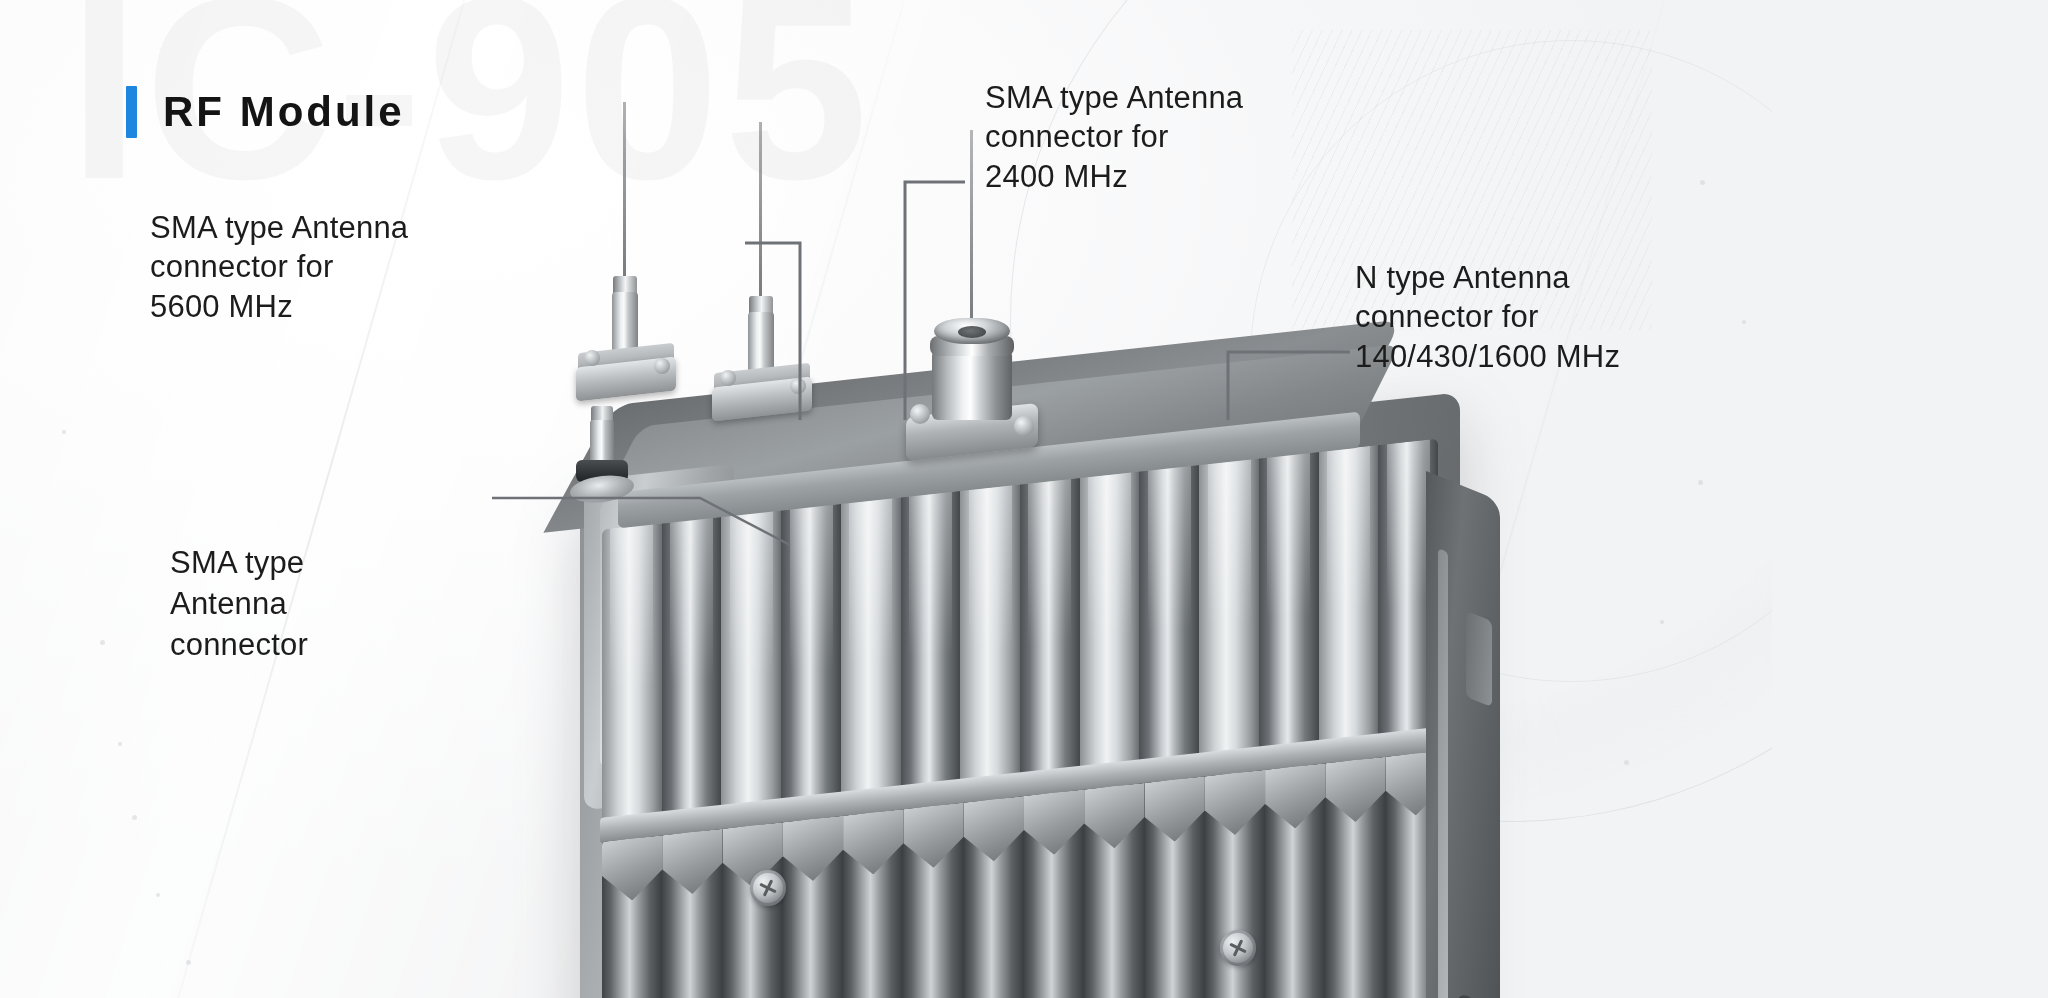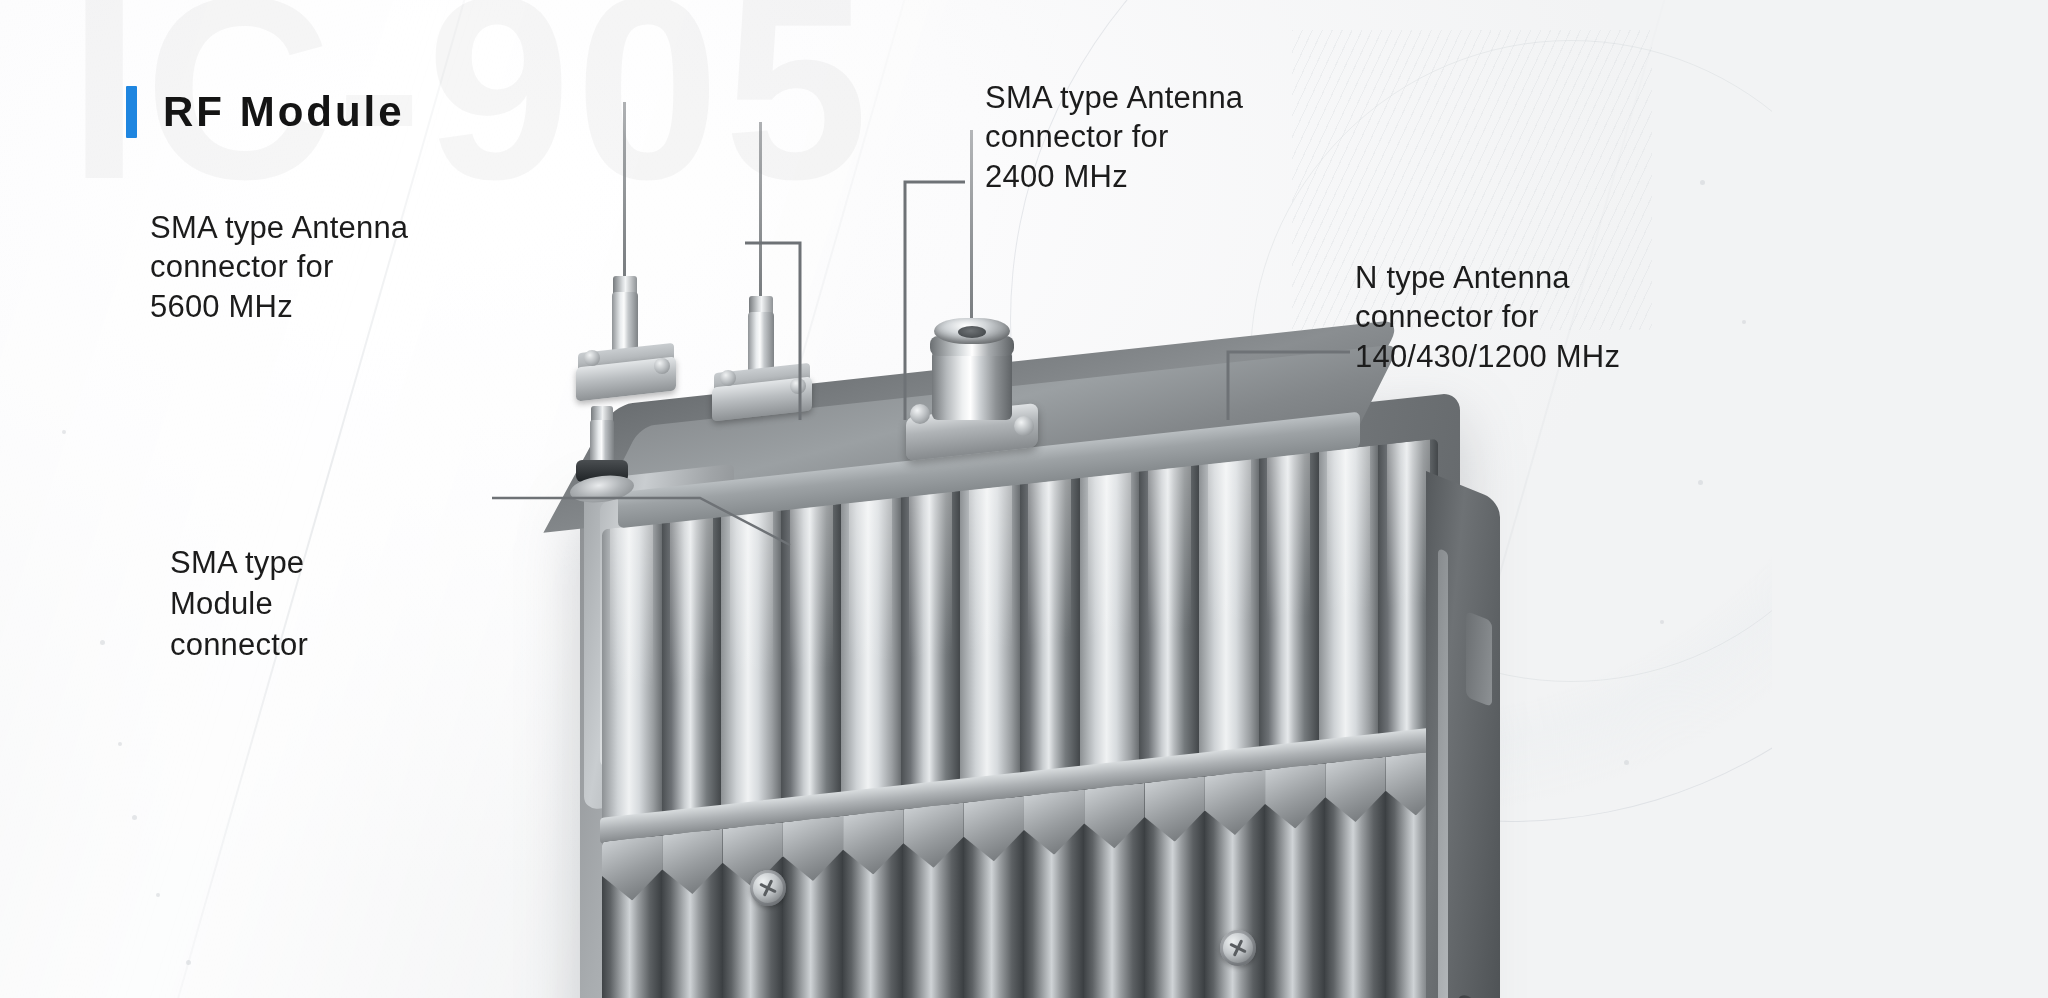--- a/index.html
+++ b/index.html
@@ -426,18 +426,18 @@
   </div>
 
   <div class="label" id="label-5600">SMA type Antenna
 connector for
 5600 MHz</div>
   <div class="label" id="label-2400">SMA type Antenna
 connector for
 2400 MHz</div>
   <div class="label" id="label-ntype">N type Antenna
 connector for
-140/430/1200 MHz</div>
+140/430/1600 MHz</div>
   <div class="label" id="label-sma-plain">SMA type
-Module
+Antenna
 connector</div>
 
 </div>
 
 </body></html>

